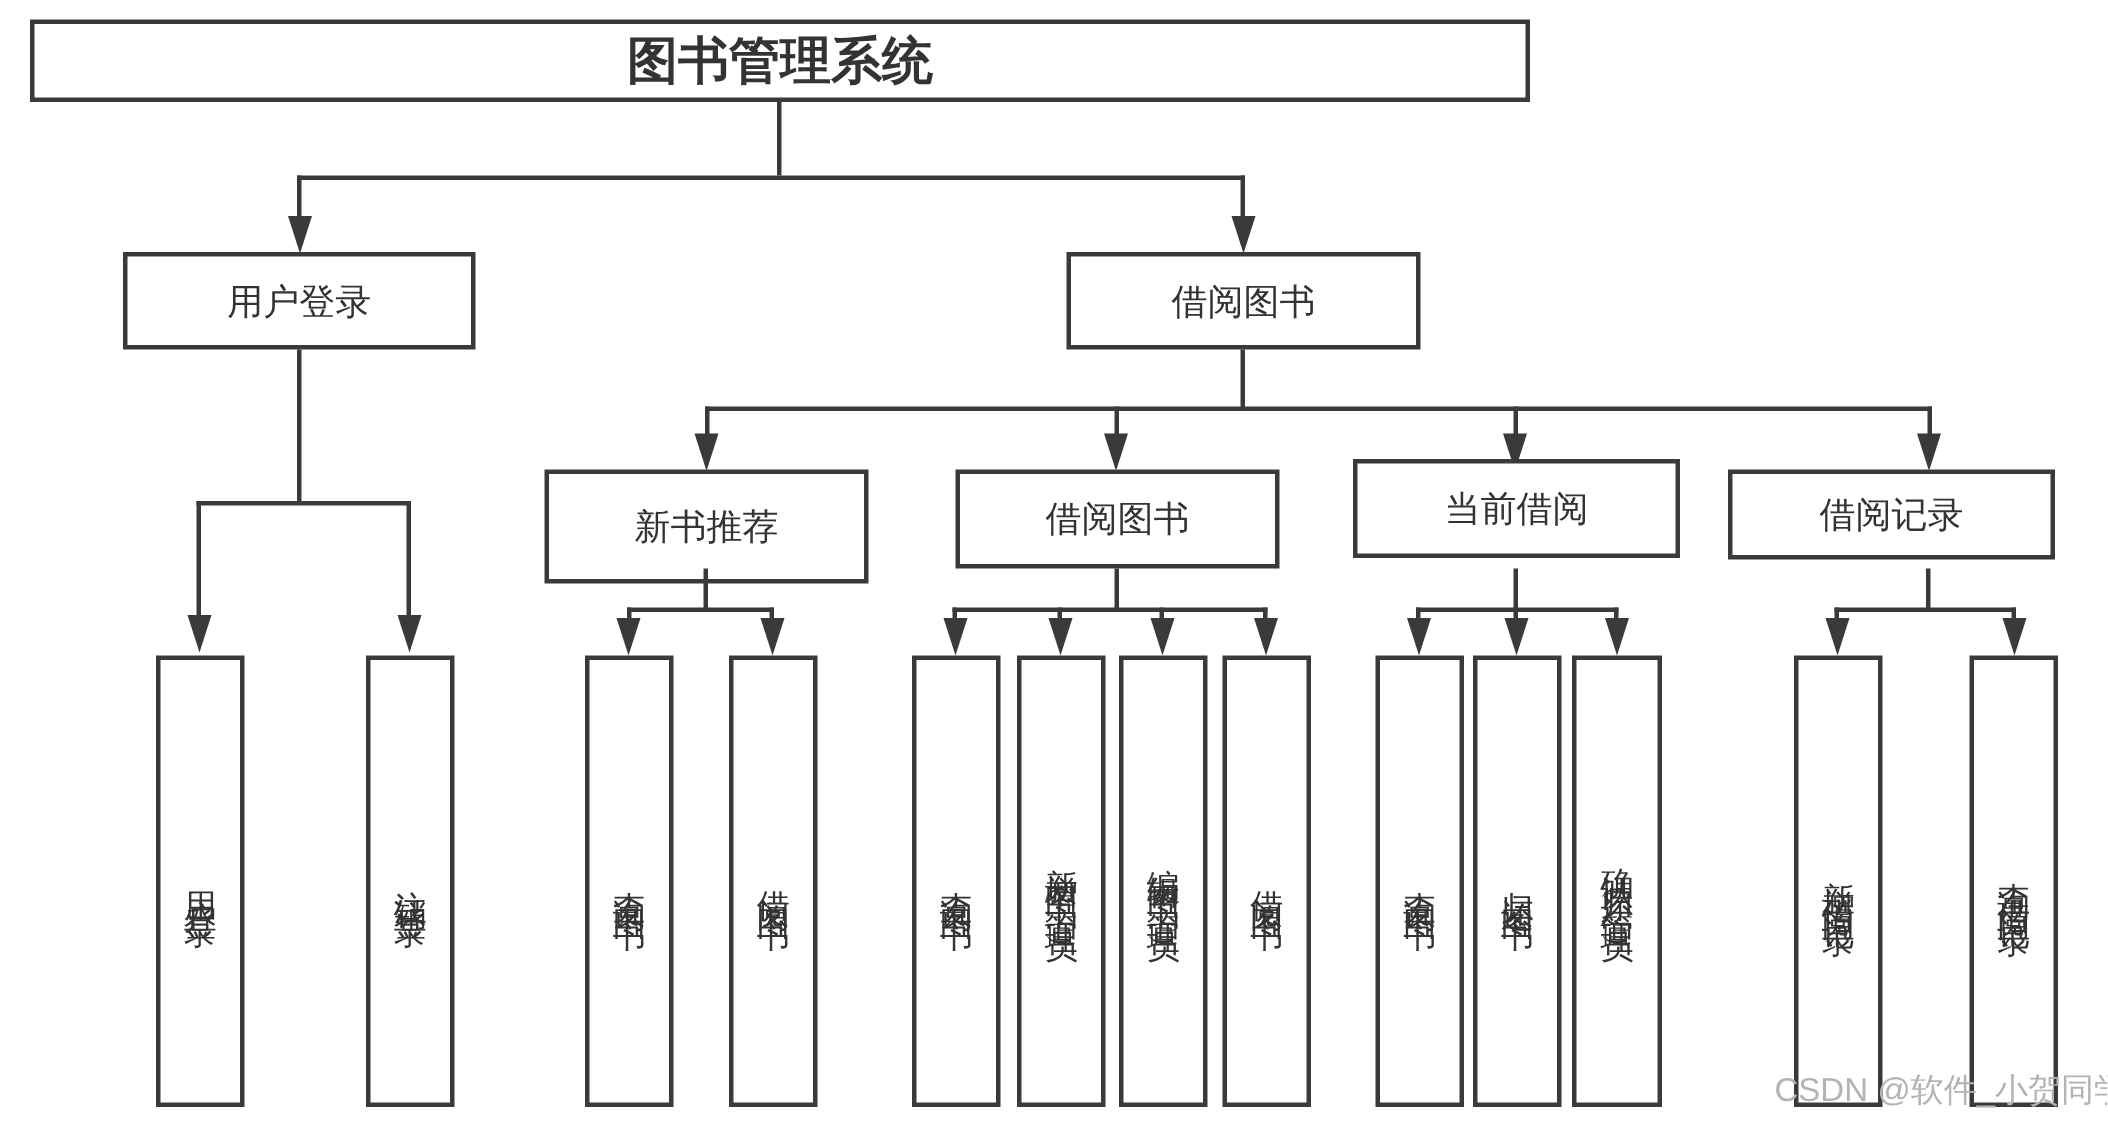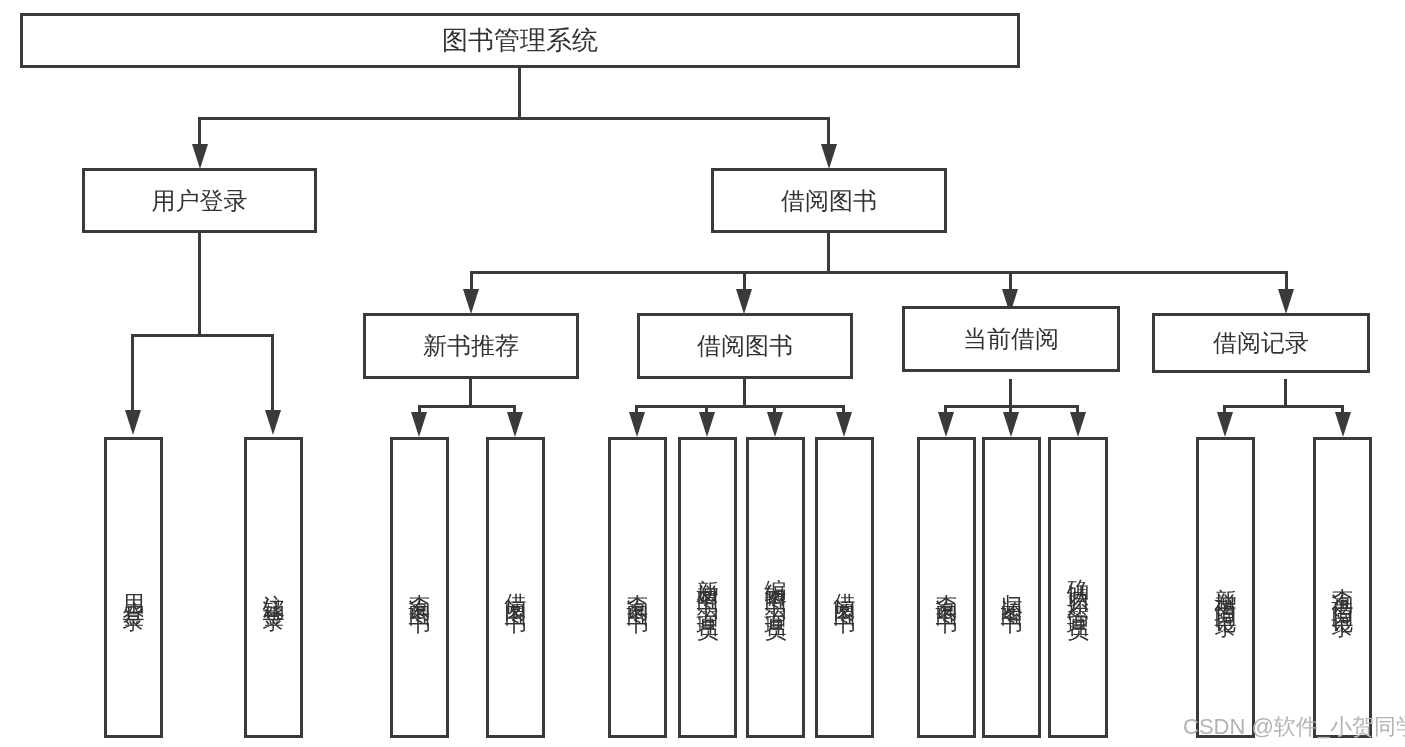--- a/index.html
+++ b/index.html
@@ -17,21 +17,21 @@
     overflow:hidden;
   }
   .box{
     position:absolute;
     box-sizing:border-box;
     background:#fff;
     border:3px solid var(--line);
     display:flex;align-items:center;justify-content:center;
     color:var(--text);
   }
-  .root-box{font-size:26px;}
+  .root-box{font-size:34px;font-weight:bold;}
   .lvl-box{font-size:24px;}
   .leaf{font-size:22px;}
   .leaf span{
     writing-mode:vertical-rl;
     text-orientation:mixed;
     letter-spacing:6px;
     line-height:1;
     white-space:nowrap;
   }
   .h,.v{position:absolute;background:var(--line);}
@@ -84,21 +84,21 @@
   <div class="h" style="left:470px;top:271px;width:818px;height:3px;"></div>
   <div class="v" style="left:470px;top:271px;width:3px;height:20px;"></div>
   <div class="ar" style="left:463px;top:289px;"></div>
   <div class="v" style="left:743px;top:271px;width:3px;height:20px;"></div>
   <div class="ar" style="left:736px;top:289px;"></div>
   <div class="v" style="left:1009px;top:271px;width:3px;height:20px;"></div>
   <div class="ar" style="left:1002px;top:289px;"></div>
   <div class="v" style="left:1285px;top:271px;width:3px;height:20px;"></div>
   <div class="ar" style="left:1278px;top:289px;"></div>
 
-  <div class="box lvl-box" style="left:363px;top:313px;width:216px;height:66px;font-family:Liberation Mono, monospace;">
+  <div class="box lvl-box" style="left:363px;top:313px;width:216px;height:76px;font-family:Liberation Mono, monospace;">
     <span>新书推荐</span>
   </div>
   <div class="box lvl-box" style="left:637px;top:313px;width:216px;height:66px;">
     <span>借阅图书</span>
   </div>
   <div class="box lvl-box" style="left:902px;top:306px;width:218px;height:66px;">
     <span>当前借阅</span>
   </div>
   <div class="box lvl-box" style="left:1152px;top:313px;width:218px;height:60px;">
     <span>借阅记录</span>

